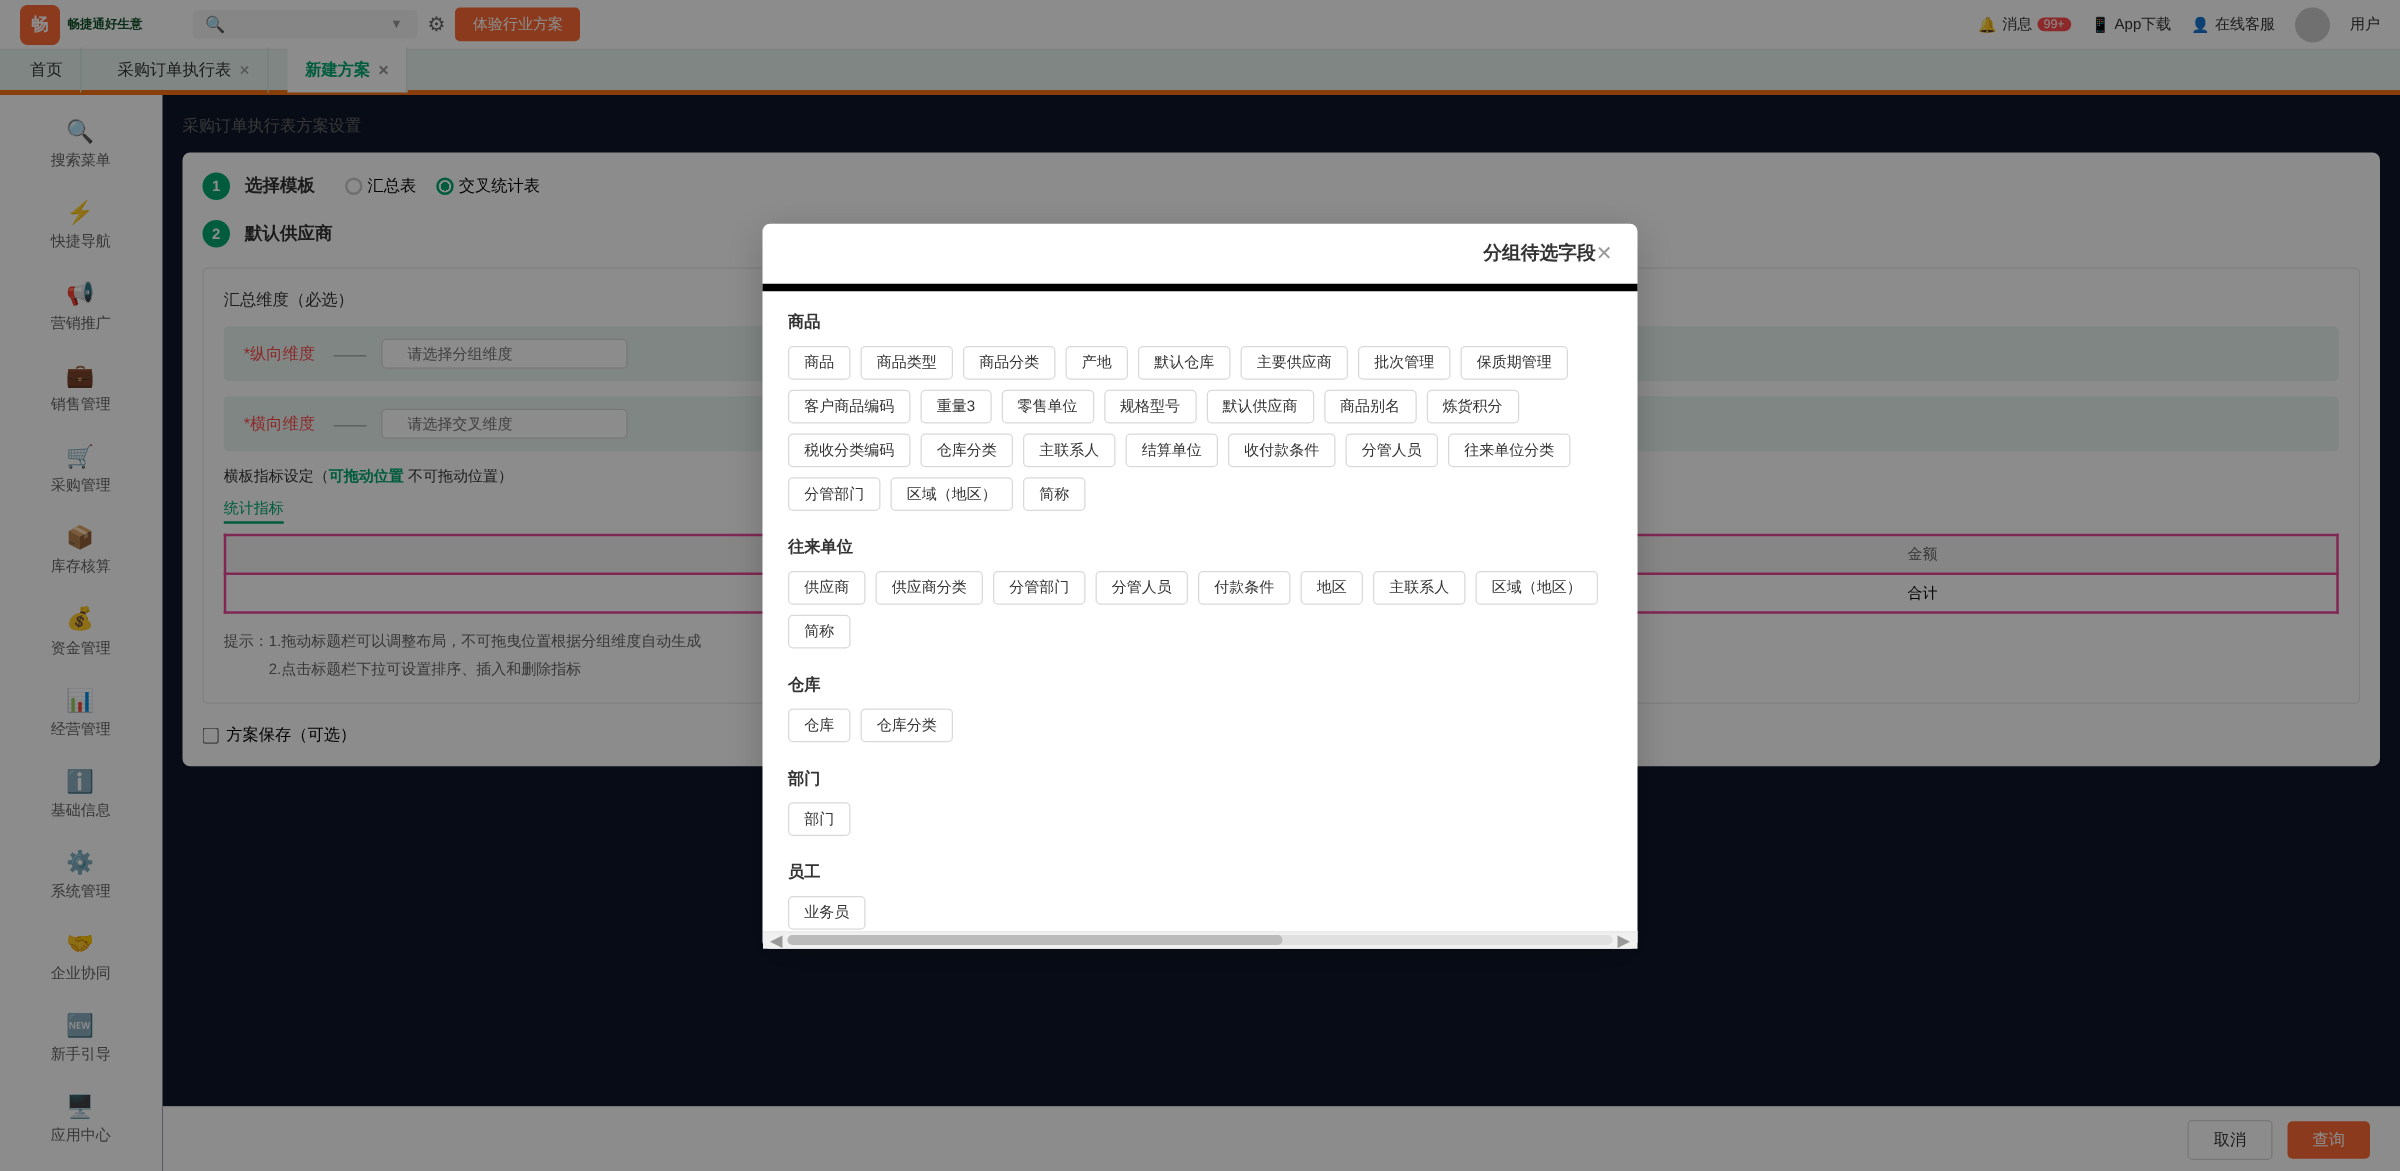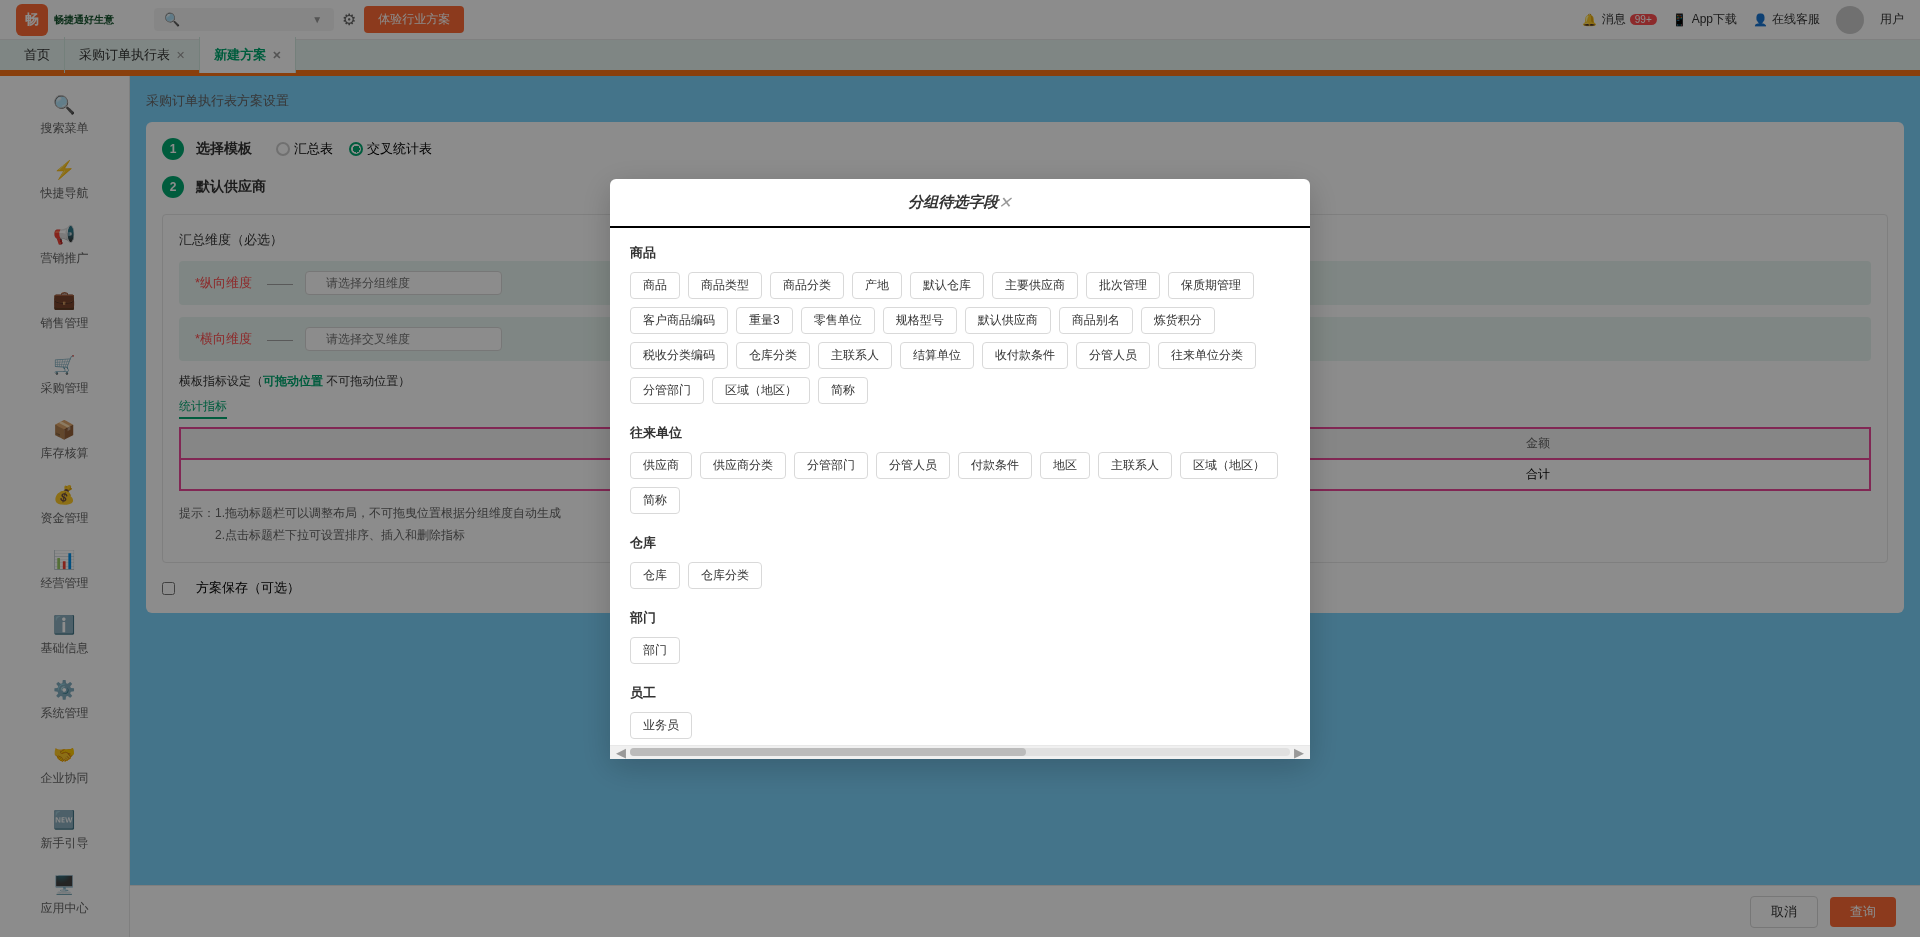--- a/index.html
+++ b/index.html
@@ -30,22 +30,22 @@
     .avatar { width: 28px; height: 28px; background: #ccc; border-radius: 50%; }
     .user-name { font-size: 12px; color: #333; }
 
     
     .tab-bar {
       height: 36px;
       background: #e8f5f0;
       display: flex;
       align-items: center;
       padding: 0 10px;
-      gap: 0;
-      border-bottom: 6px solid #f97316;
+      gap: 15px;
+      border-bottom: 4px solid #f97316;
     }
     .tab-item {
       height: 36px;
       display: flex;
       align-items: center;
       padding: 0 14px;
       font-size: 13px;
       cursor: pointer;
       color: #333;
       border-right: 1px solid #d4e9e0;
@@ -82,21 +82,21 @@
       font-size: 12px;
       gap: 4px;
       border-radius: 4px;
       margin: 0 6px;
     }
     .sidebar-item .icon { font-size: 18px; }
 
     
     .content-area {
       flex: 1;
-      background: #7dd3fc;
+      background: #0f172a;
       padding: 16px;
       overflow: auto;
       position: relative;
     }
 
     .breadcrumb { font-size: 13px; color: #666; margin-bottom: 12px; }
 
     .config-panel {
       background: #fff;
       border-radius: 6px;
@@ -162,25 +162,24 @@
       width: 700px;
       max-height: 580px;
       display: flex;
       flex-direction: column;
       box-shadow: 0 8px 32px rgba(0,0,0,0.2);
     }
 
     .modal-header {
       display: flex;
       align-items: center;
-      justify-content: center;
+      justify-content: flex-end;
       padding: 14px 20px;
-      border-bottom: 2px solid #000000;
+      border-bottom: 6px solid #000000;
       flex-shrink: 0;
-      font-style: italic;
     }
     .modal-title { font-size: 15px; font-weight: bold; color: #333; }
     .modal-close { cursor: pointer; color: #999; font-size: 16px; }
 
     .modal-body {
       flex: 1;
       overflow-y: auto;
       padding: 16px 20px;
     }
 
@@ -404,21 +403,21 @@
             </tr>
           </tbody>
         </table>
 
         <div class="tips">
           <div>提示：1.拖动标题栏可以调整布局，不可拖曳位置根据分组维度自动生成</div>
           <div>　　　2.点击标题栏下拉可设置排序、插入和删除指标</div>
         </div>
       </div>
 
-      <div style="margin-top:16px; display:flex; align-items:center; gap:21px;">
+      <div style="margin-top:16px; display:flex; align-items:center; gap:6px;">
         <input type="checkbox" style="">
         <span>方案保存（可选）</span>
       </div>
     </div>
 
     <div class="bottom-bar">
       <button class="btn-cancel">取消</button>
       <button class="btn-confirm">查询</button>
     </div>
   </div>

